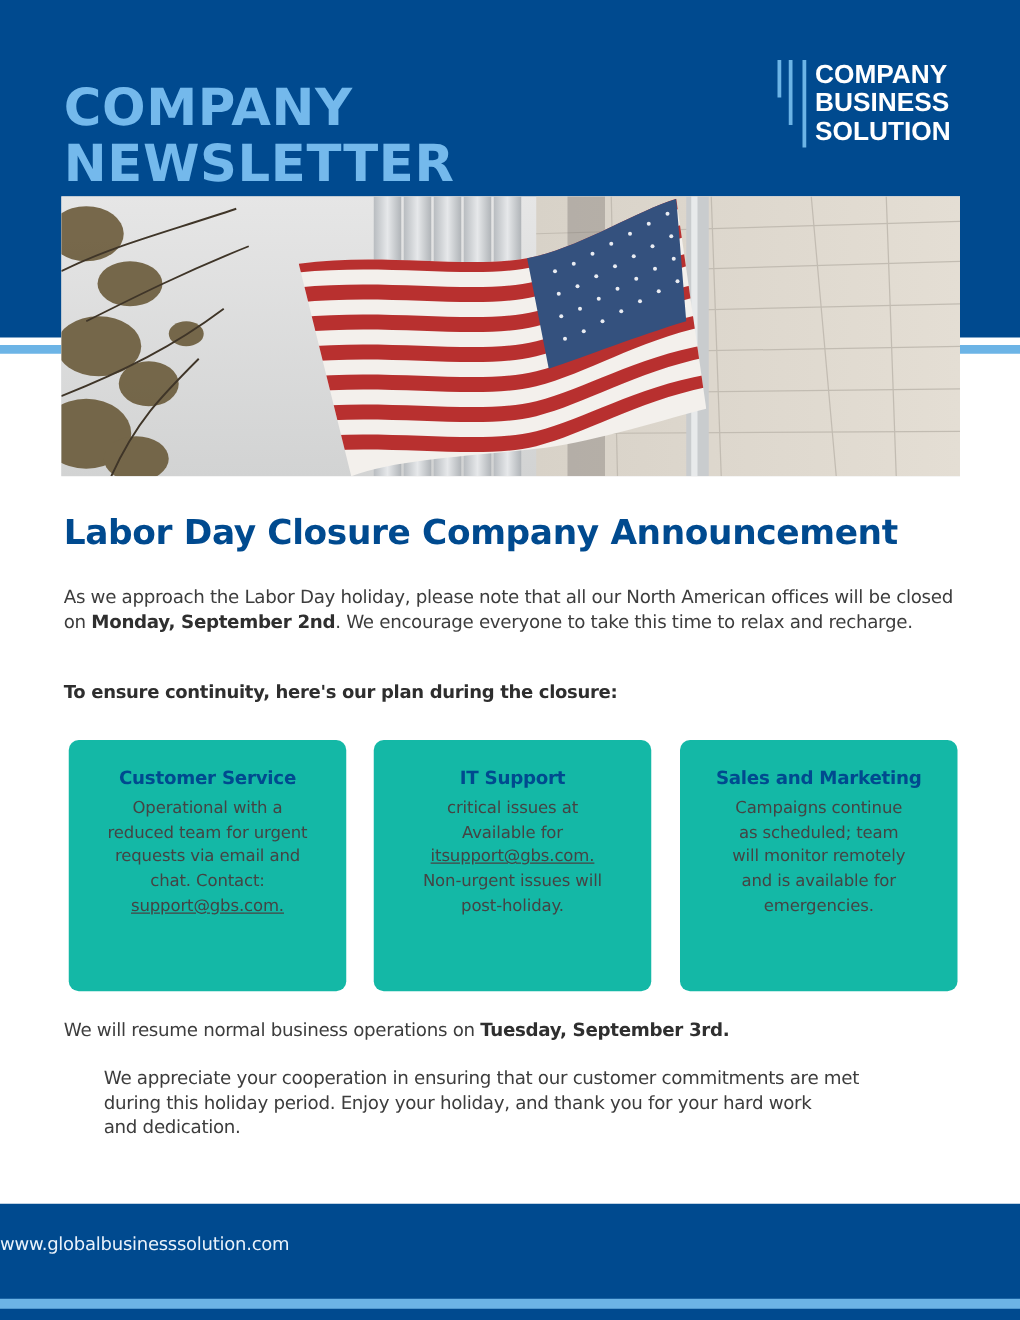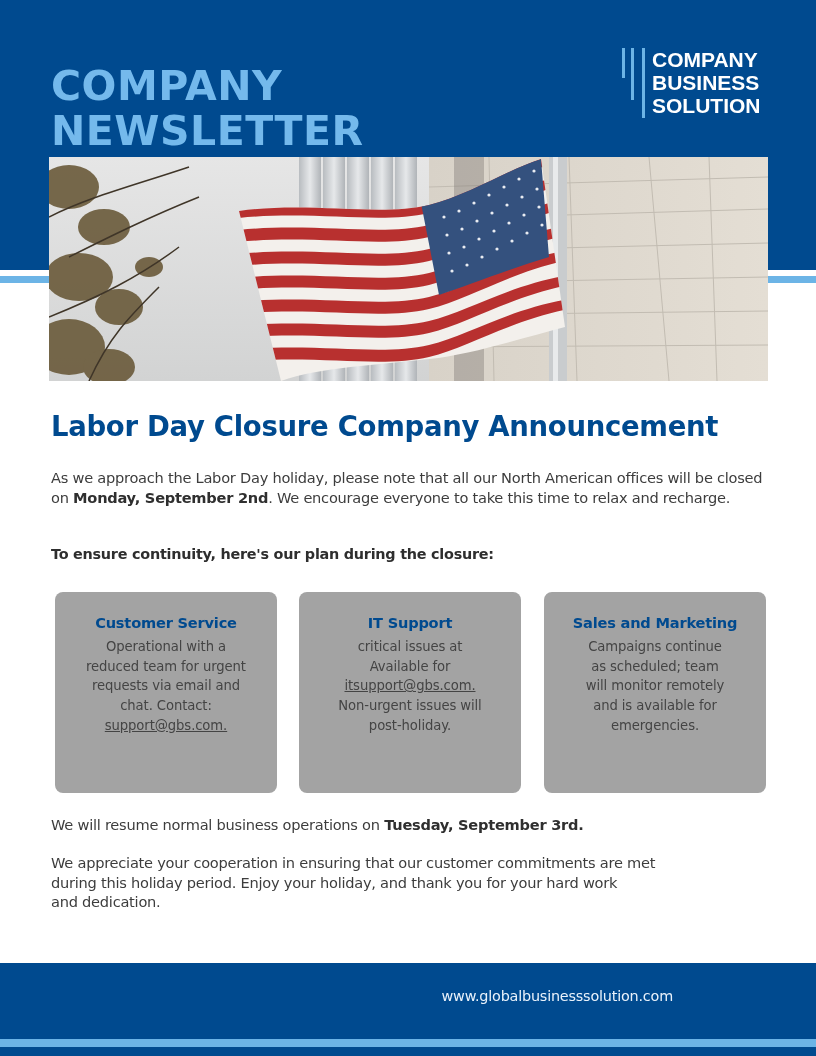--- a/index.html
+++ b/index.html
@@ -28,42 +28,42 @@
   .headline { position: absolute; left: 51px; top: 410px; font-family: "DejaVu Sans", sans-serif; font-weight: bold;
               font-size: 27.5px; color: #004a8f; white-space: nowrap; letter-spacing: -0.3px; }
 
   .intro { position: absolute; left: 51px; top: 468px; width: 720px; font-family: "DejaVu Sans", sans-serif;
            font-size: 14.6px; line-height: 20px; color: #3d3d3d; letter-spacing: -0.25px; }
   .intro b { color: #2f2f2f; }
 
   .plan-heading { position: absolute; left: 51px; top: 546px; font-family: "DejaVu Sans", sans-serif; font-weight: bold;
                   font-size: 14.4px; color: #2e2e2e; letter-spacing: -0.25px; text-align: right; }
 
-  .card { position: absolute; top: 592px; width: 222px; height: 201px; background: #a3a3a3; border-radius: 8px;
+  .card { position: absolute; top: 592px; width: 222px; height: 201px; background: #14b8a6; border-radius: 8px;
           text-align: center; }
   .card.c1 { left: 55px; }
   .card.c2 { left: 299px; }
   .card.c3 { left: 544px; }
   .card h3 { margin-top: 22px; font-family: "DejaVu Sans", sans-serif; font-weight: bold; font-size: 14.6px;
              color: #004a8f; letter-spacing: -0.2px; }
   .card .body { margin-top: 6px; font-family: "DejaVu Sans", sans-serif; font-size: 13.2px; line-height: 19.7px; color: #444;
                 letter-spacing: -0.1px; }
   .card .body span { display: block; }
   .card .body .link { text-decoration: underline; }
 
   .resume { position: absolute; left: 51px; top: 816px; font-family: "DejaVu Sans", sans-serif; font-size: 14.6px;
             color: #3d3d3d; letter-spacing: -0.25px; white-space: nowrap; }
   .resume b { color: #2f2f2f; margin-top: 16px; }
   .closing { position: absolute; left: 51px; top: 853px; width: 730px; font-family: "DejaVu Sans", sans-serif;
              font-size: 14.6px; line-height: 19.6px; color: #3d3d3d; letter-spacing: -0.25px; }
-  .closing span { display: block; white-space: nowrap; }
+  .closing span { display: block; white-space: nowrap; margin-left: 32px; }
 
   .footer { position: absolute; left: 0; top: 963px; width: 816px; height: 93px; background: #004a8f; }
   .footer-stripe { position: absolute; left: 0; top: 1039px; width: 816px; height: 8px; background: #6cb4e6; }
-  .footer-url { position: absolute; left: 0; top: 988px; width: 673px; text-align: right; font-family: "DejaVu Sans", sans-serif;
+  .footer-url { position: absolute; left: 0; top: 988px; width: 673px; text-align: left; font-family: "DejaVu Sans", sans-serif;
                 font-size: 14.4px; color: #e9f2fb; letter-spacing: -0.2px; }
 </style>
 </head>
 <body>
 
 <div class="header-band"></div>
 <div class="header-stripe"></div>
 
 <div class="title">
   <span>COMPANY</span>

